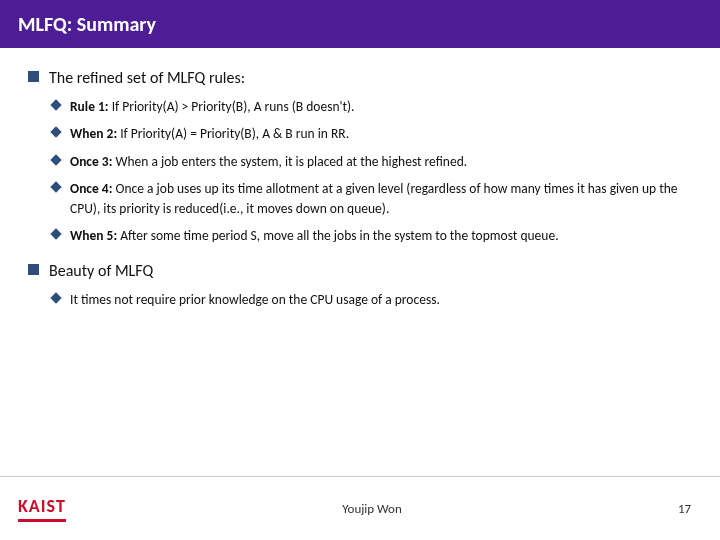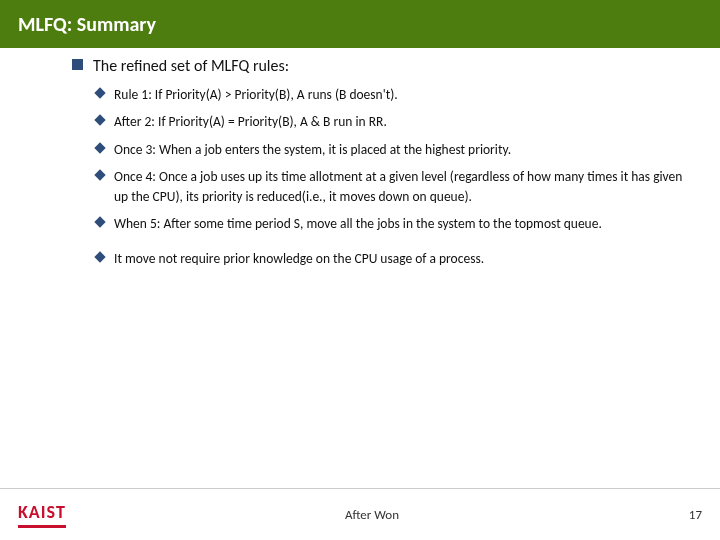--- a/index.html
+++ b/index.html
@@ -13,35 +13,34 @@
       height: 540px;
       font-family: 'Calibri', 'Trebuchet MS', Arial, sans-serif;
       font-size: 14px;
       background: #ffffff;
       overflow: hidden;
       display: flex;
       flex-direction: column;
     }
 
     .header {
-      background: #4d7c0f;
+      background: #4c1d95;
       color: white;
       padding: 10px 18px;
       font-size: 20px;
       font-weight: bold;
       min-height: 48px;
       display: flex;
       align-items: center;
     }
 
     .content {
       flex: 1;
-      padding: 8px 28px 10px 28px;
+      padding: 20px 28px 10px 28px;
       overflow: hidden;
-      margin-left: 44px;
     }
 
     .section {
       margin-bottom: 14px;
     }
 
     .section-title {
       display: flex;
       align-items: flex-start;
       margin-bottom: 10px;
@@ -85,26 +84,26 @@
       flex-shrink: 0;
     }
 
     .rule-text {
       font-size: 13.5px;
       color: #111;
       line-height: 1.5;
     }
 
     .rule-text strong {
-      font-weight: normal;
+      font-weight: bold;
     }
 
     .footer {
       border-top: 1px solid #ccc;
-      padding: 12px 18px;
+      padding: 18px 18px;
       display: flex;
       align-items: center;
       justify-content: space-between;
       min-height: 42px;
     }
 
     .kaist-logo {
       display: flex;
       align-items: center;
     }
@@ -127,21 +126,20 @@
       font-size: 13px;
       color: #333;
       text-align: center;
       flex: 1;
     }
 
     .footer-page {
       font-size: 13px;
       color: #333;
       min-width: 24px;
-      text-align: right;
     }
   </style>
 </head>
 <body>
 
 <div class="header">
   <span>MLFQ: Summary</span>
 </div>
 
 <div class="content">
@@ -155,57 +153,61 @@
     <ul class="rules-list">
       <li class="rule-item">
         <span class="diamond-bullet"></span>
         <span class="rule-text">
           <strong>Rule 1:</strong><span> If Priority(A) &gt; Priority(B), A runs (B doesn't).</span>
         </span>
       </li>
       <li class="rule-item">
         <span class="diamond-bullet"></span>
         <span class="rule-text">
-          <strong>After 2:</strong><span> If Priority(A) = Priority(B), A &amp; B run in RR.</span>
-        </span>
-      </li>
-      <li class="rule-item">
-        <span class="diamond-bullet"></span>
-        <span class="rule-text">
-          <strong>Once 3:</strong><span> When a job enters the system, it is placed at the highest priority.</span>
+          <strong>When 2:</strong><span> If Priority(A) = Priority(B), A &amp; B run in RR.</span>
+        </span>
+      </li>
+      <li class="rule-item">
+        <span class="diamond-bullet"></span>
+        <span class="rule-text">
+          <strong>Once 3:</strong><span> When a job enters the system, it is placed at the highest refined.</span>
         </span>
       </li>
       <li class="rule-item">
         <span class="diamond-bullet"></span>
         <span class="rule-text">
           <strong>Once 4:</strong><span> Once a job uses up its time allotment at a given level (regardless of how many times it has given up the CPU), its priority is reduced(i.e., it moves down on queue).</span>
         </span>
       </li>
       <li class="rule-item">
         <span class="diamond-bullet"></span>
         <span class="rule-text">
           <strong>When 5:</strong><span> After some time period S, move all the jobs in the system to the topmost queue.</span>
         </span>
       </li>
     </ul>
   </div>
 
   <div class="section">
+    <div class="section-title">
+      <span class="square-bullet"></span>
+      <span class="section-label">Beauty of MLFQ</span>
+    </div>
     <ul class="rules-list">
       <li class="rule-item">
         <span class="diamond-bullet"></span>
-        <span class="rule-text">It move not require prior knowledge on the CPU usage of a process.</span>
+        <span class="rule-text">It times not require prior knowledge on the CPU usage of a process.</span>
       </li>
     </ul>
   </div>
 
 </div>
 
 <div class="footer">
   <div class="kaist-logo">
     <div>
       <div class="kaist-text">KAIST</div>
       <div class="kaist-underline"></div>
     </div>
   </div>
-  <div class="footer-author">After Won</div>
+  <div class="footer-author">Youjip Won</div>
   <div class="footer-page">17</div>
 </div>
 
 </body></html>

